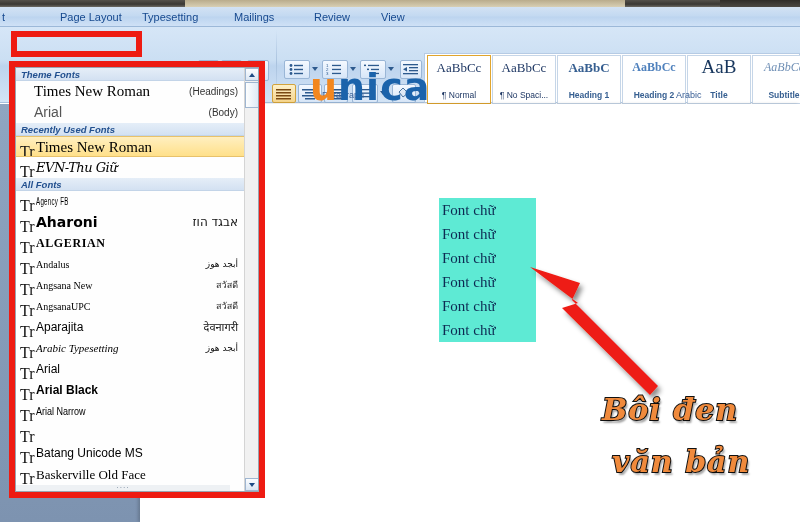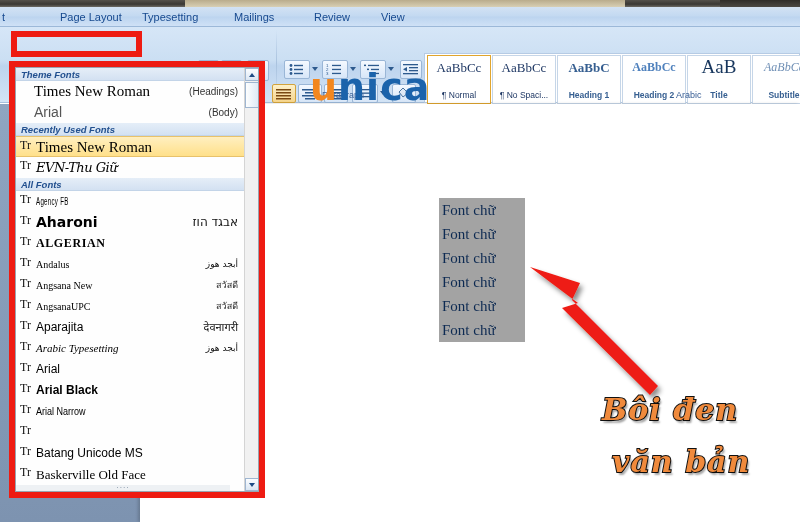--- a/index.html
+++ b/index.html
@@ -116,25 +116,25 @@
     background:#ffffff; box-shadow: -2px 0 3px rgba(0,0,0,.18);
   }
   .leftpane {
     position:absolute; left:0; top:0; width:142px; height:418px;
     background: linear-gradient(to bottom,#8fa5c1,#7d93b0);
   }
 
   
   .sel-block { position:absolute; left:439px; top:198px; }
   .sel-line {
-    background:#a3a3a3; color:#0d2a52;
+    background:#5eead4; color:#0d2a52;
     font-family:"Liberation Serif", serif;
     font-size:15px; line-height:24px; height:24px;
     padding-left:3px; padding-right:22px; white-space:nowrap;
-    width:86px;
+    width:97px;
   }
 
   
   .redbox {
     position:absolute; border:6px solid #ee1b12; background:transparent;
     z-index:30; pointer-events:none;
   }
   .redbox-combo { left:11px; top:31px; width:131px; height:26px; }
   .redbox-list  { left:9px;  top:61px; width:256px; height:437px; }
 
@@ -181,22 +181,22 @@
   }
   .fl-row {
     height:21px; line-height:21px; position:relative; padding-left:20px;
     white-space:nowrap; overflow:hidden;
   }
   .fl-row.hl {
     background:linear-gradient(to bottom,#ffefc0,#ffe08a);
     border-top:1px solid #e8c26b; border-bottom:1px solid #e8c26b;
   }
   .fl-row .tt {
-    position:absolute; left:4px; top:1px; width:14px; height:14px;
-    font-family:"Liberation Serif", serif; font-size:12px; color:#111;
+    position:absolute; left:4px; top:8px; width:14px; height:14px;
+    font-family:"Liberation Serif", serif; font-size:16px; color:#111;
     line-height:14px;
   }
   .fl-row .sample {
     position:absolute; right:6px; top:0; line-height:21px;
     font-size:10px; color:#111; font-family:"DejaVu Sans", sans-serif;
   }
   .fl-grip {
     position:absolute; left:0; right:14px; bottom:0; height:6px;
     background:#eef1f4; text-align:center; color:#7d8da0; font-size:7px; line-height:6px;
     letter-spacing:1px;

